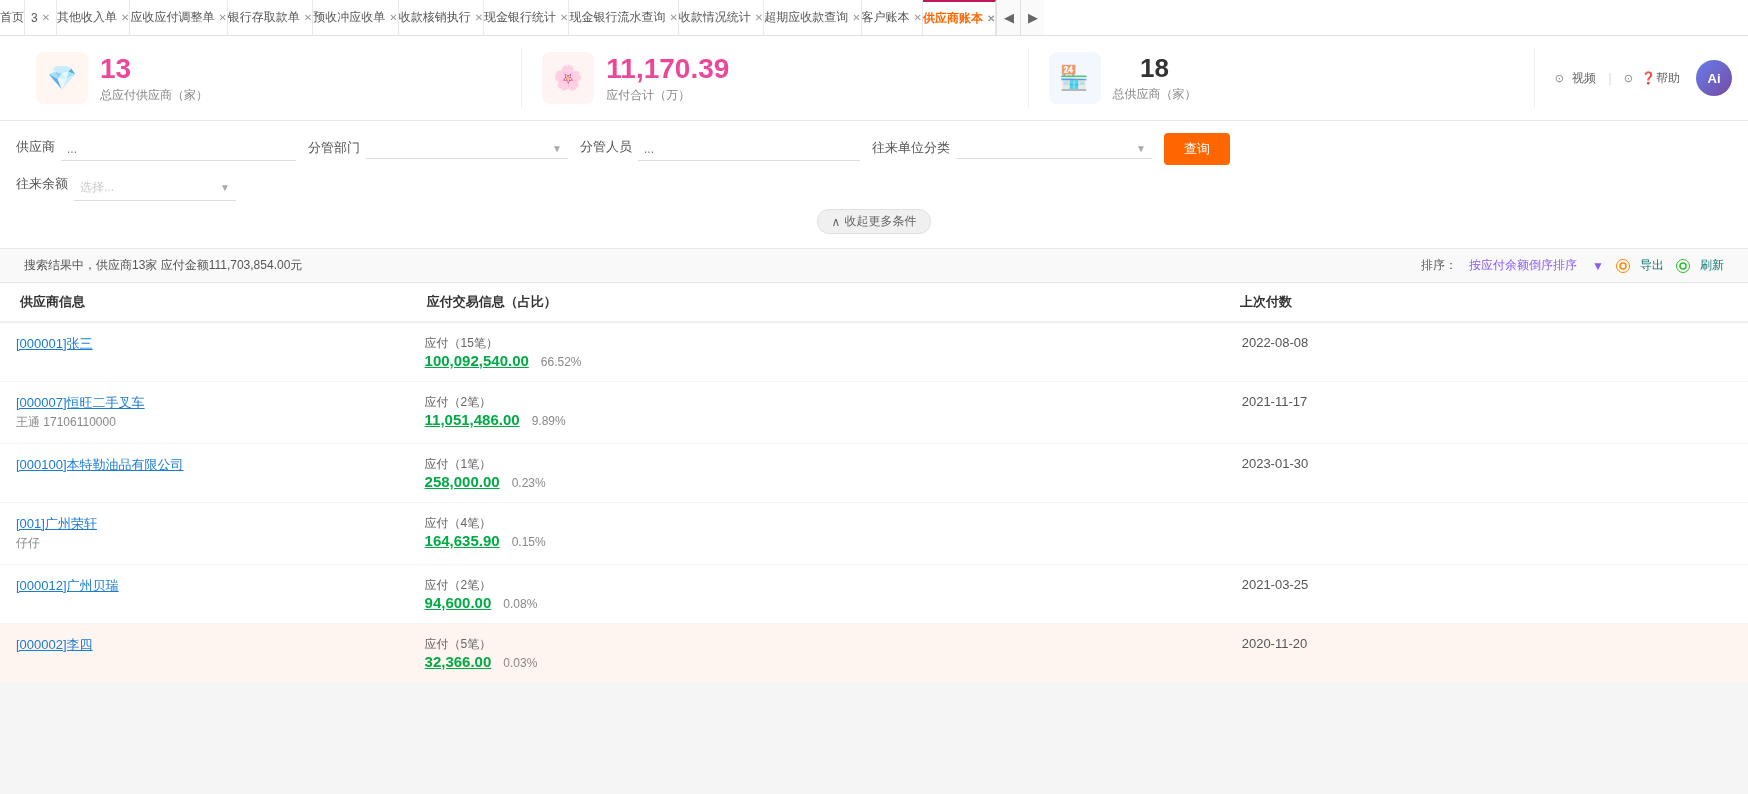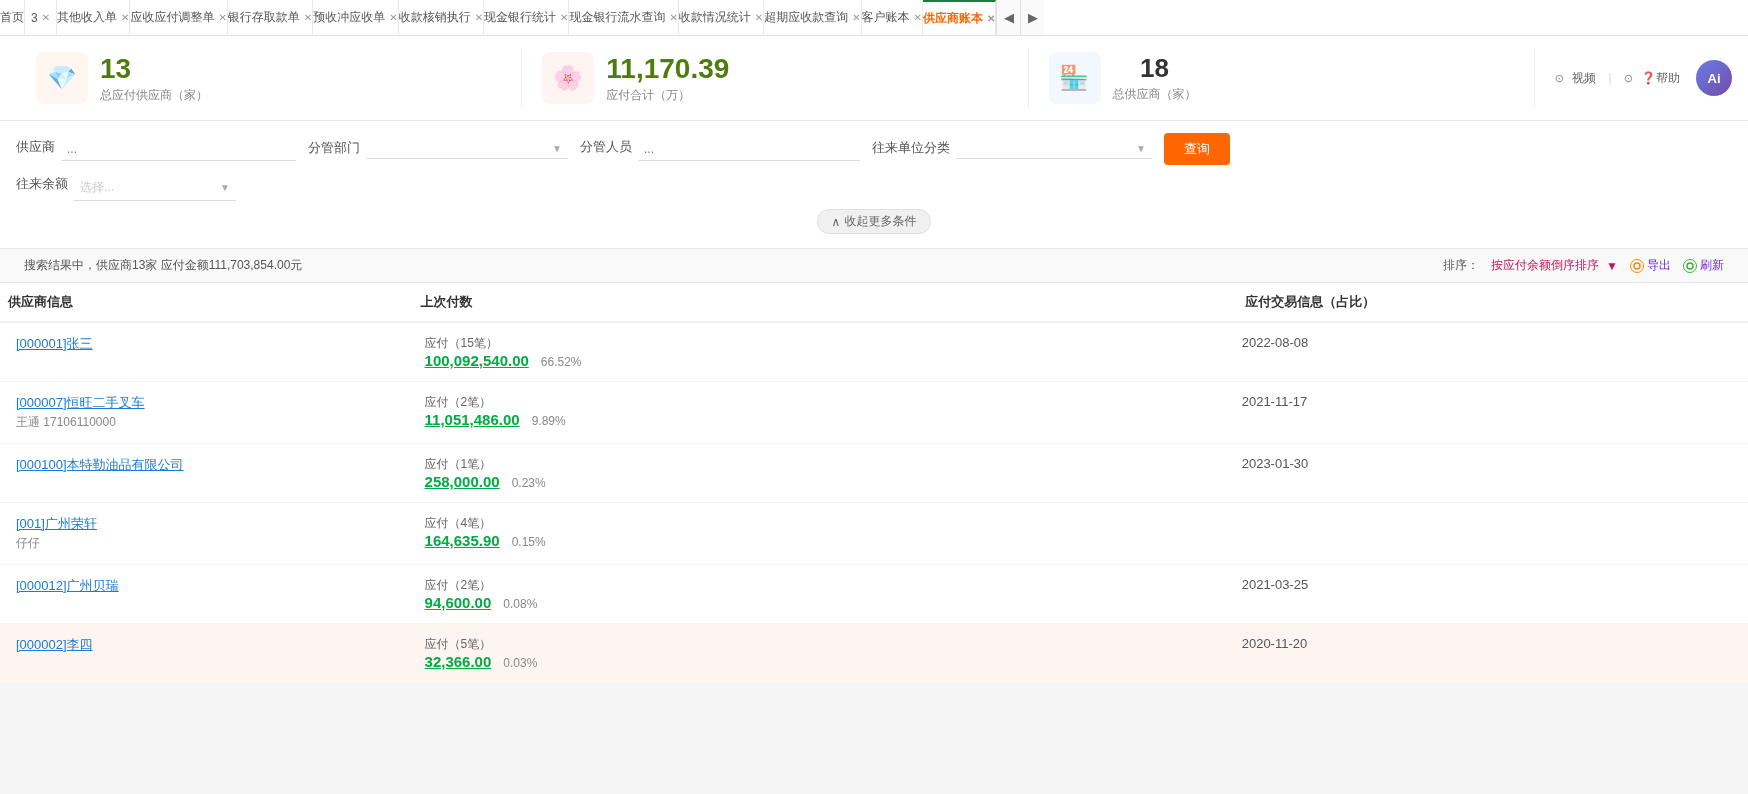--- a/index.html
+++ b/index.html
@@ -22,21 +22,21 @@
       white-space: nowrap;
       border-right: 1px solid #e8e8e8;
       cursor: pointer;
       font-size: 12px;
       color: #555;
       gap: 4px;
     }
     .nav-tab.active {
       background: #fff;
       color: #333;
-      border-top: 2px solid #15803d;
+      border-top: 2px solid #be185d;
     }
     .nav-tab .close-btn {
       font-size: 10px;
       color: #999;
       cursor: pointer;
     }
     .nav-arrow {
       width: 24px;
       height: 100%;
       display: flex;
@@ -73,21 +73,21 @@
       display: flex;
       align-items: center;
       justify-content: center;
       font-size: 24px;
       opacity: 0.7;
     }
     .stat-icon.orange { background: #fff3ec; color: #ff8c42; }
     .stat-icon.pink { background: #fff0f0; color: #ff7070; }
     .stat-icon.blue { background: #eef6ff; color: #5ba8f5; }
     .stat-info {}
-    .stat-number { font-size: 28px; font-weight: bold; color: #4d7c0f; }
+    .stat-number { font-size: 28px; font-weight: bold; color: #ec4899; }
     .stat-label { font-size: 12px; color: #888; margin-top: 2px; }
     .top-right-links {
       display: flex;
       align-items: center;
       gap: 8px;
       font-size: 12px;
       color: #666;
       padding-left: 20px;
     }
     .top-right-links a { color: #666; text-decoration: none; }
@@ -175,30 +175,30 @@
     .result-left {}
     .result-right {
       display: flex;
       align-items: center;
       gap: 12px;
     }
     .sort-label { color: #555; }
     .sort-select {
       display: flex;
       align-items: center;
-      gap: 7px;
-      cursor: pointer;
-      color: #be185d;
+      gap: 15px;
+      cursor: pointer;
+      color: #8b5cf6;
     }
     .action-btn {
       display: flex;
       align-items: center;
-      gap: 3px;
-      cursor: pointer;
-      color: #6d28d9;
+      gap: 10px;
+      cursor: pointer;
+      color: #0f766e;
     }
     .action-btn .icon-circle {
       width: 14px;
       height: 14px;
       border: 1.5px solid #ff8800;
       border-radius: 50%;
       display: flex;
       align-items: center;
       justify-content: center;
     }
@@ -213,21 +213,21 @@
     }
 
     
     .main-table {
       background: #fff;
       width: 100%;
     }
     .table-header {
       display: grid;
       grid-template-columns: 1fr 2fr 1.2fr;
-      padding: 10px 8px;
+      padding: 10px 20px;
       background: #fff;
       border-bottom: 2px solid #f0f0f0;
       font-weight: bold;
       font-size: 13px;
       color: #333;
     }
     .table-row {
       display: grid;
       grid-template-columns: 1fr 2fr 1.2fr;
       padding: 12px 16px;
@@ -457,22 +457,22 @@
       </div>
       <span>刷新</span>
     </div>
   </div>
 </div>
 
 <div class="main-table">
 
   <div class="table-header">
     <span>供应商信息</span>
+    <span>应付交易信息（占比）</span>
     <span>上次付数</span>
-    <span>应付交易信息（占比）</span>
   </div>
 
   <div class="table-row">
     <div class="supplier-info">
       <span class="supplier-link">[000001]张三</span>
       <div class="supplier-contact"></div>
     </div>
     <div class="trans-info">
       <div class="trans-label">应付（15笔）</div>
       <div class="trans-row">

